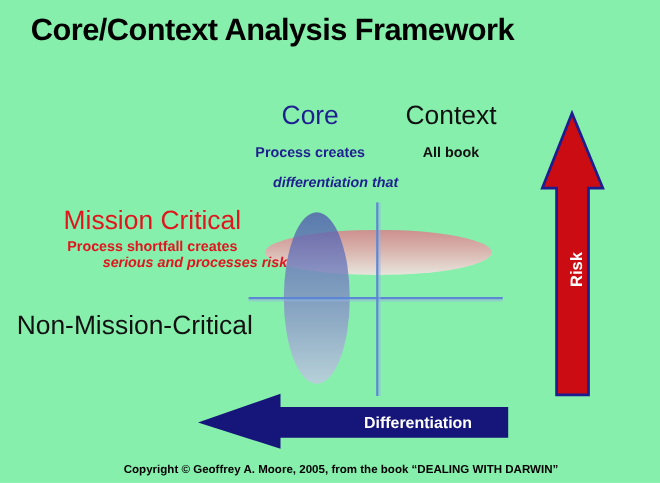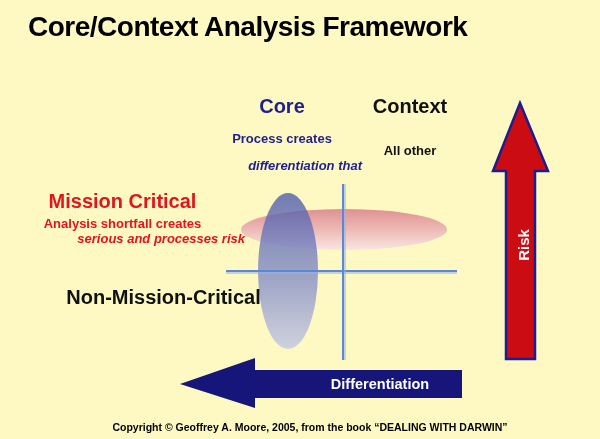--- a/index.html
+++ b/index.html
@@ -1,37 +1,37 @@
 <!DOCTYPE html>
 <html><head>
 <meta charset="utf-8">
 <style>
   html,body{margin:0;padding:0;background:#fff;}
   .slide{
-    position:relative;width:600px;height:439px;background:#fef9c3;
+    position:relative;width:600px;height:439px;background:#86efac;
     font-family:"Liberation Sans",sans-serif;overflow:hidden;
   }
   .title{
     position:absolute;left:28px;top:11px;margin:0;
     font-size:28px;font-weight:bold;letter-spacing:-0.5px;color:#000;
     white-space:nowrap;
   }
   
   .qlabel{position:absolute;text-align:center;z-index:5;}
-  .qlabel .heading{font-size:20px;line-height:26px;font-weight:bold;white-space:nowrap;}
+  .qlabel .heading{font-size:24px;line-height:26px;font-weight:normal;white-space:nowrap;}
   .qlabel .sub{font-size:13px;line-height:15px;font-weight:bold;white-space:nowrap;}
   .qlabel .italic{font-style:italic;text-align:right;}
   .core{left:202px;top:93px;width:160px;color:#1F1F8F;}
   .core .sub{margin-top:12px;}
   .core .heading{margin-bottom:3px;}
   .context{left:335px;top:93px;width:150px;color:#111;}
-  .context .heading{margin-bottom:24px;}
-  .mission{left:0px;top:188px;width:245px;color:#E0151E;}
+  .context .heading{margin-bottom:12px;}
+  .mission{left:16px;top:188px;width:245px;color:#E0151E;}
   .mission .heading{margin-bottom:2px;}
-  .nonmission{left:0px;top:284px;width:245px;color:#111;padding-left:41px;}
+  .nonmission{left:0px;top:284px;width:245px;color:#111;}
   .nonmission .heading{margin-bottom:2px;}
   
   .ellipse{position:absolute;border-radius:50%;}
   .ellipse-red{
     left:241px;top:209px;width:206px;height:41px;z-index:1;opacity:0.85;
     background:linear-gradient(180deg,#d97f88 0%,#e8a9ae 45%,#f8e3e5 100%);
   }
   .ellipse-blue{
     left:258px;top:193px;width:60px;height:156px;z-index:2;opacity:0.80;
     background:linear-gradient(180deg,#4f5dad 0%,#8690c6 55%,#c3c9e3 100%);
@@ -70,26 +70,26 @@
   <div class="v-line"></div>
 
   <div class="qlabel core">
     <div class="heading">Core</div>
     <div class="sub">Process creates</div>
     <div class="sub italic">differentiation that</div>
   </div>
 
   <div class="qlabel context">
     <div class="heading">Context</div>
-    <div class="sub">All other</div>
+    <div class="sub">All book</div>
   </div>
 
   <div class="qlabel mission">
     <div class="heading">Mission Critical</div>
-    <div class="sub">Analysis shortfall creates</div>
+    <div class="sub">Process shortfall creates</div>
     <div class="sub italic">serious and processes risk</div>
   </div>
 
   <div class="qlabel nonmission">
     <div class="heading">Non-Mission-Critical</div>
   </div>
 
   <svg id="risk-arrow" class="arrow-svg" width="64" height="262" viewBox="0 0 64 262">
     <polygon points="31,3 59,71 46,71 46,259 17,259 17,71 4,71" fill="#CB0D13" stroke="#1D1D8F" stroke-width="2.5" stroke-linejoin="miter"></polygon>
     <text class="arrow-text" x="31.5" y="150" font-size="15" text-anchor="middle" transform="rotate(-90 31.5 145)" dominant-baseline="middle">Risk</text>

